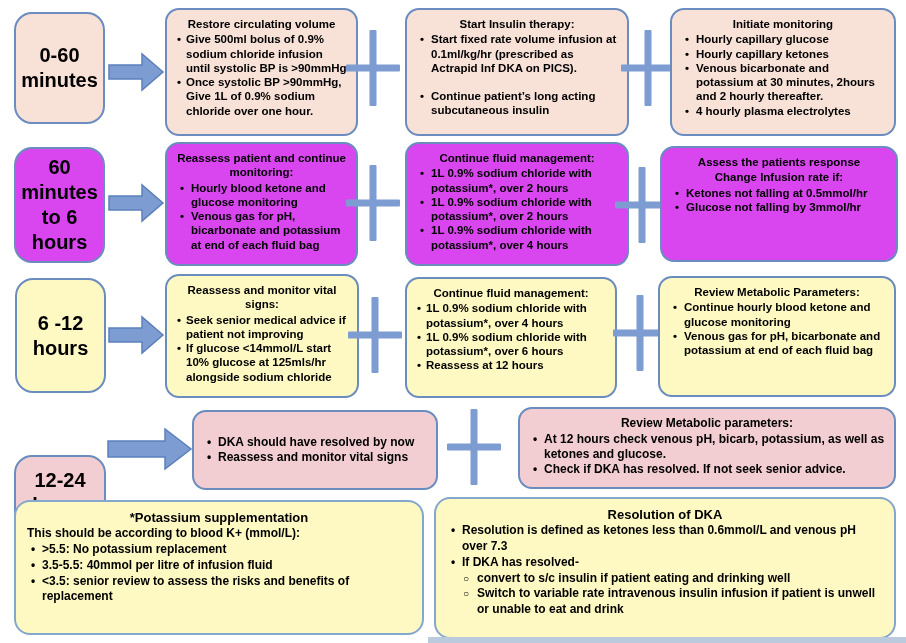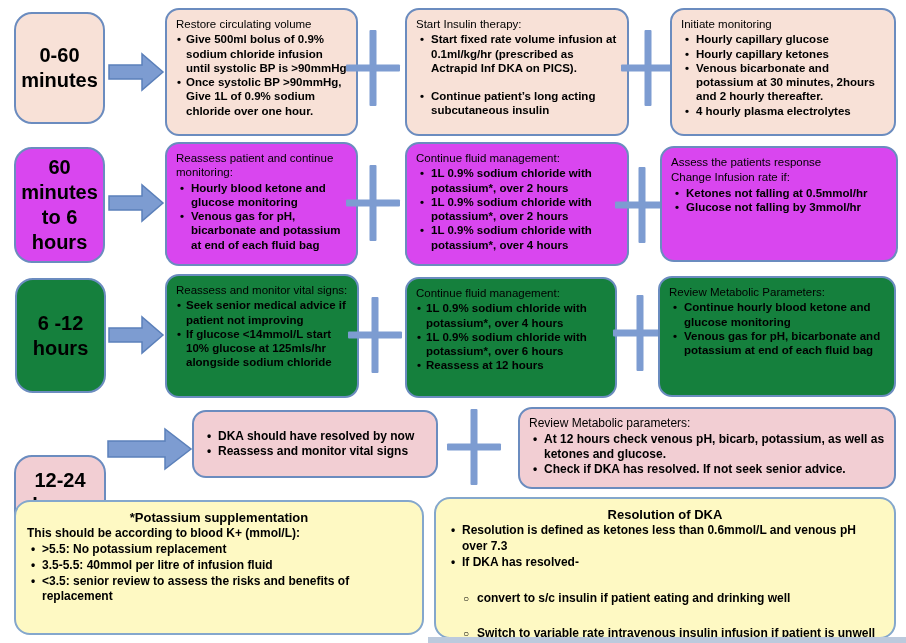--- a/index.html
+++ b/index.html
@@ -13,28 +13,28 @@
     display:flex;align-items:center;justify-content:center;text-align:center;
     font-size:20px;font-weight:bold;line-height:1.25;padding:0;box-sizing:border-box;
   }
   
   .box{
     position:absolute;border:2px solid #6b8cbf;border-radius:14px;
     padding:7px 9px;box-sizing:border-box;font-size:11.5px;font-weight:bold;line-height:1.24;
   }
   .fill-peach{background:#f8e1d7;}
   .fill-green{background:#d946ef;}
-  .fill-yellow{background:#15803d;}
+  .fill-yellow{background:#fef9c3;}
   .fill-pink{background:#f2ced3;}
-  .box-title{font-weight:normal;margin-bottom:1px;}
+  .box-title{font-weight:bold;margin-bottom:1px;text-align:center;}
   .li{position:relative;padding-left:15px;}
   .li::before{content:"\2022";position:absolute;left:4px;top:0;}
   .li.tight{padding-left:10px;}
   .li.tight::before{left:1px;}
-  .li.sub{padding-left:16px;margin-left:14px;margin-top:20px;}
+  .li.sub{padding-left:16px;margin-left:14px;}
   .li.sub::before{content:"\25CB";left:2px;font-size:10px;top:1px;}
   .li.gap{margin-top:14px;}
   
   .plus{position:absolute;}
   .plus::before{content:"";position:absolute;left:50%;top:0;transform:translateX(-50%);
     width:7px;height:100%;background:#7d9cd1;border-radius:1px;}
   .plus::after{content:"";position:absolute;top:50%;left:0;transform:translateY(-50%);
     width:100%;height:7px;background:#7d9cd1;border-radius:1px;}
   .arrow{position:absolute;}
   
@@ -147,21 +147,21 @@
   </div>
 
   <div class="timebox fill-pink" style="left:14px;top:411px;width:92px;height:75px;margin-top:44px;">
     <span>12-24 hours</span>
   </div>
 
   <svg class="arrow" style="left:107px;top:426px;" width="86" height="46" viewBox="0 0 86 46">
     <polygon points="1,15 58,15 58,3 84,23 58,43 58,31 1,31" fill="#7d9cd1" stroke="#5b80ba" stroke-width="1.5"></polygon>
   </svg>
 
-  <div class="box fill-pink c-box" style="left:192px;top:410px;width:246px;height:68px;font-size:12px;">
+  <div class="box fill-pink c-box" style="left:192px;top:410px;width:246px;height:80px;font-size:12px;">
     <div class="li"><span>DKA should have resolved by now</span></div>
     <div class="li"><span>Reassess and monitor vital signs</span></div>
   </div>
 
   <div class="plus" style="left:447px;top:409px;width:54px;height:76px;"></div>
 
   <div class="box fill-pink" style="left:518px;top:407px;width:378px;height:82px;font-size:12px;">
     <div class="box-title">Review Metabolic parameters:</div>
     <div class="li"><span>At 12 hours check venous pH, bicarb, potassium, as well as ketones and glucose.</span></div>
     <div class="li"><span>Check if DKA has resolved. If not seek senior advice.</span></div>

